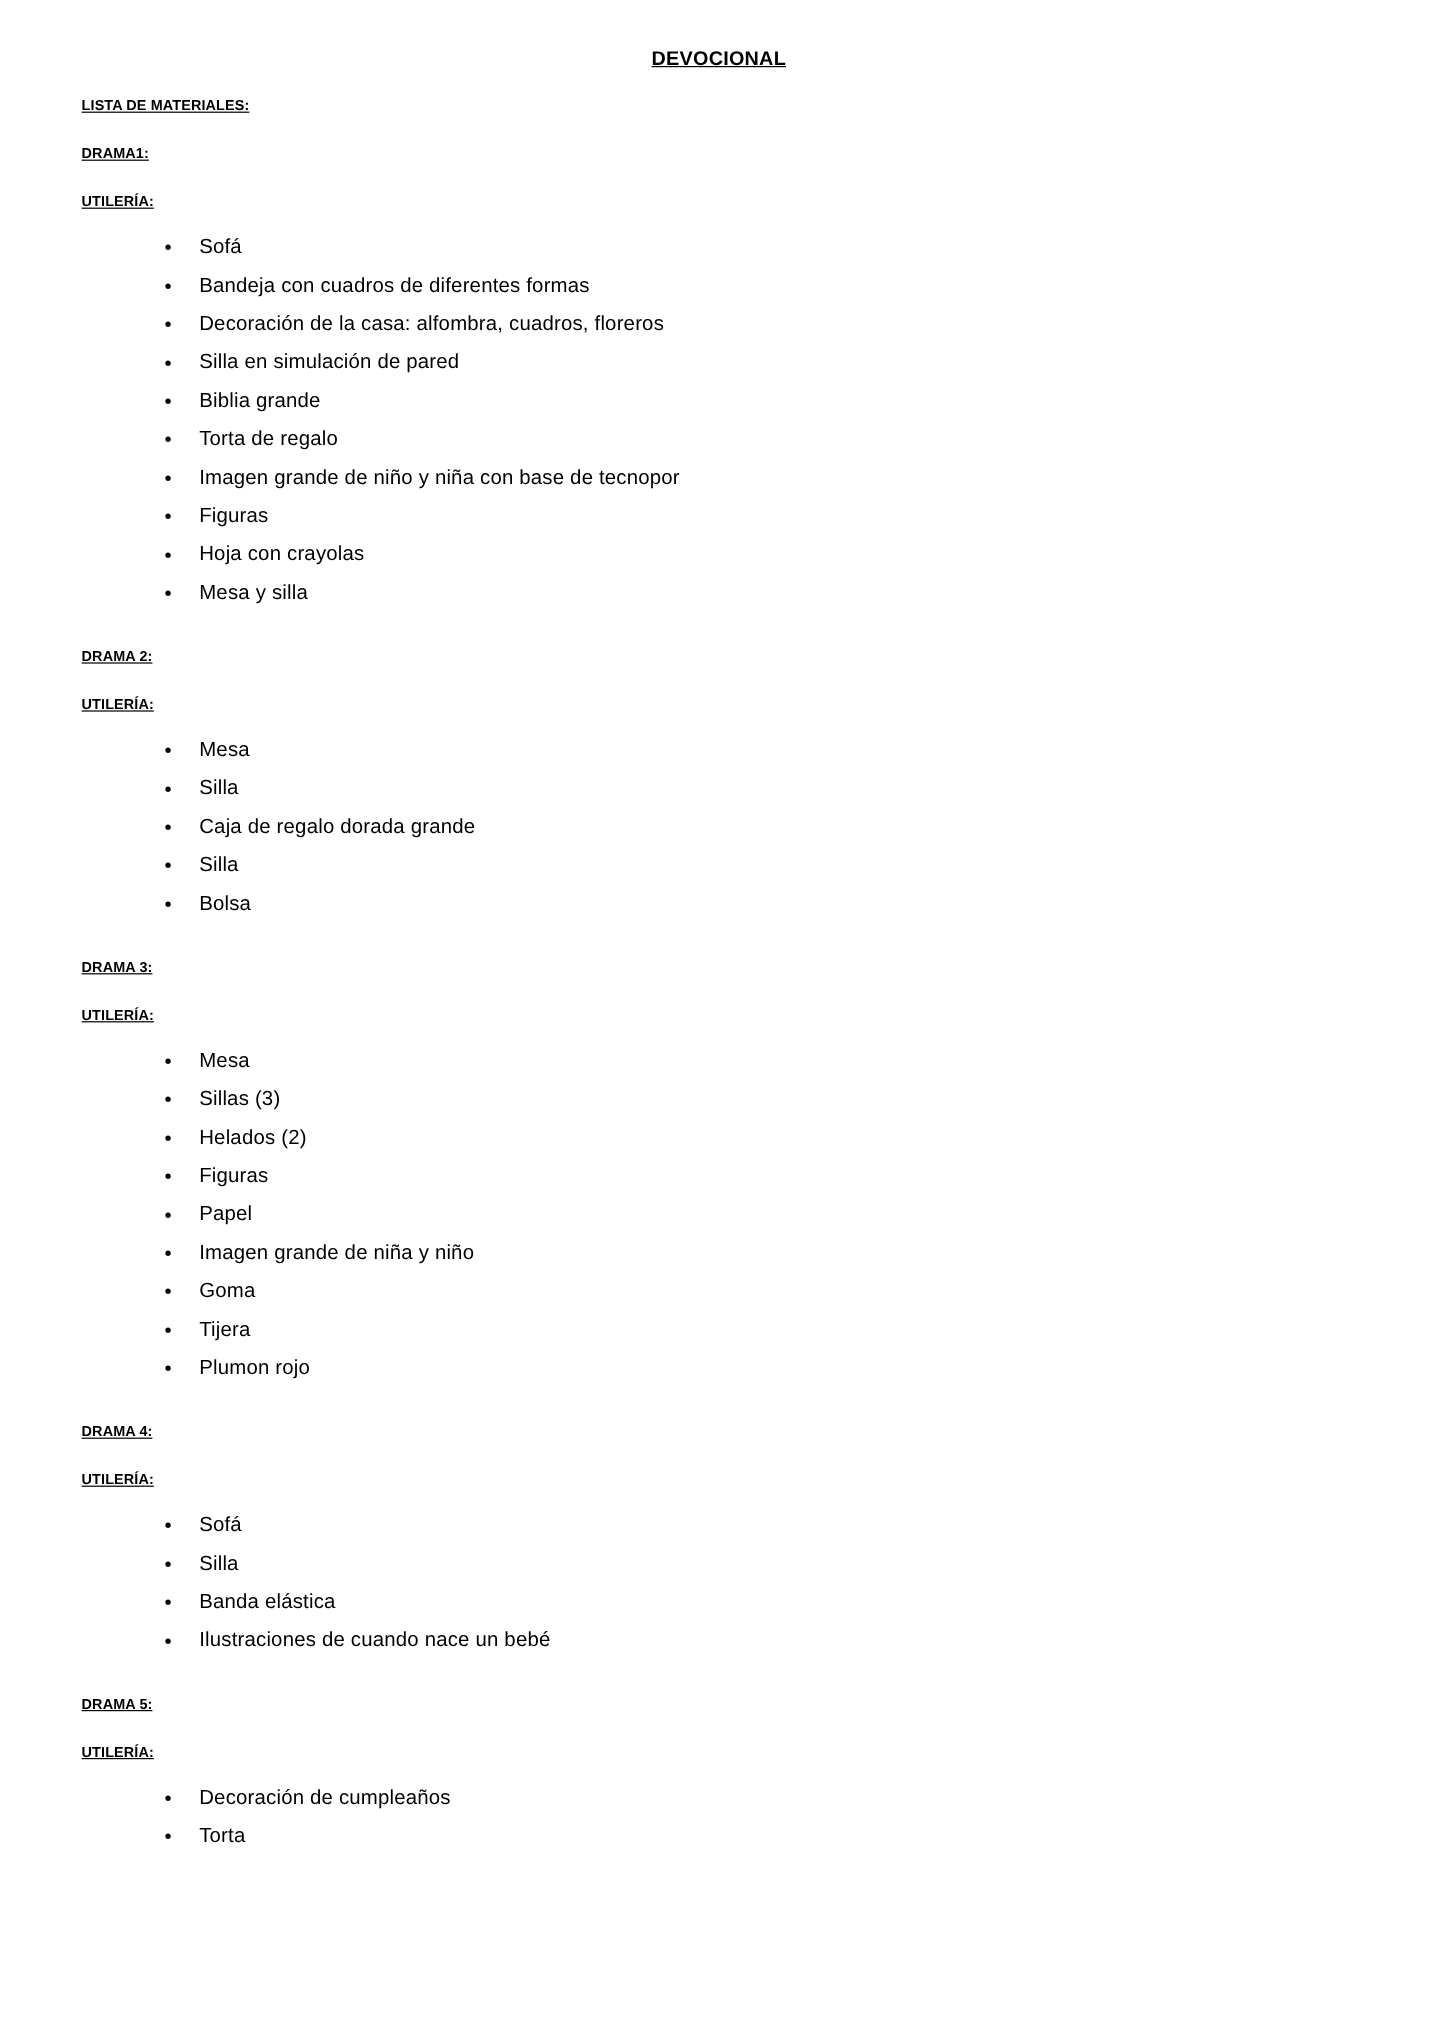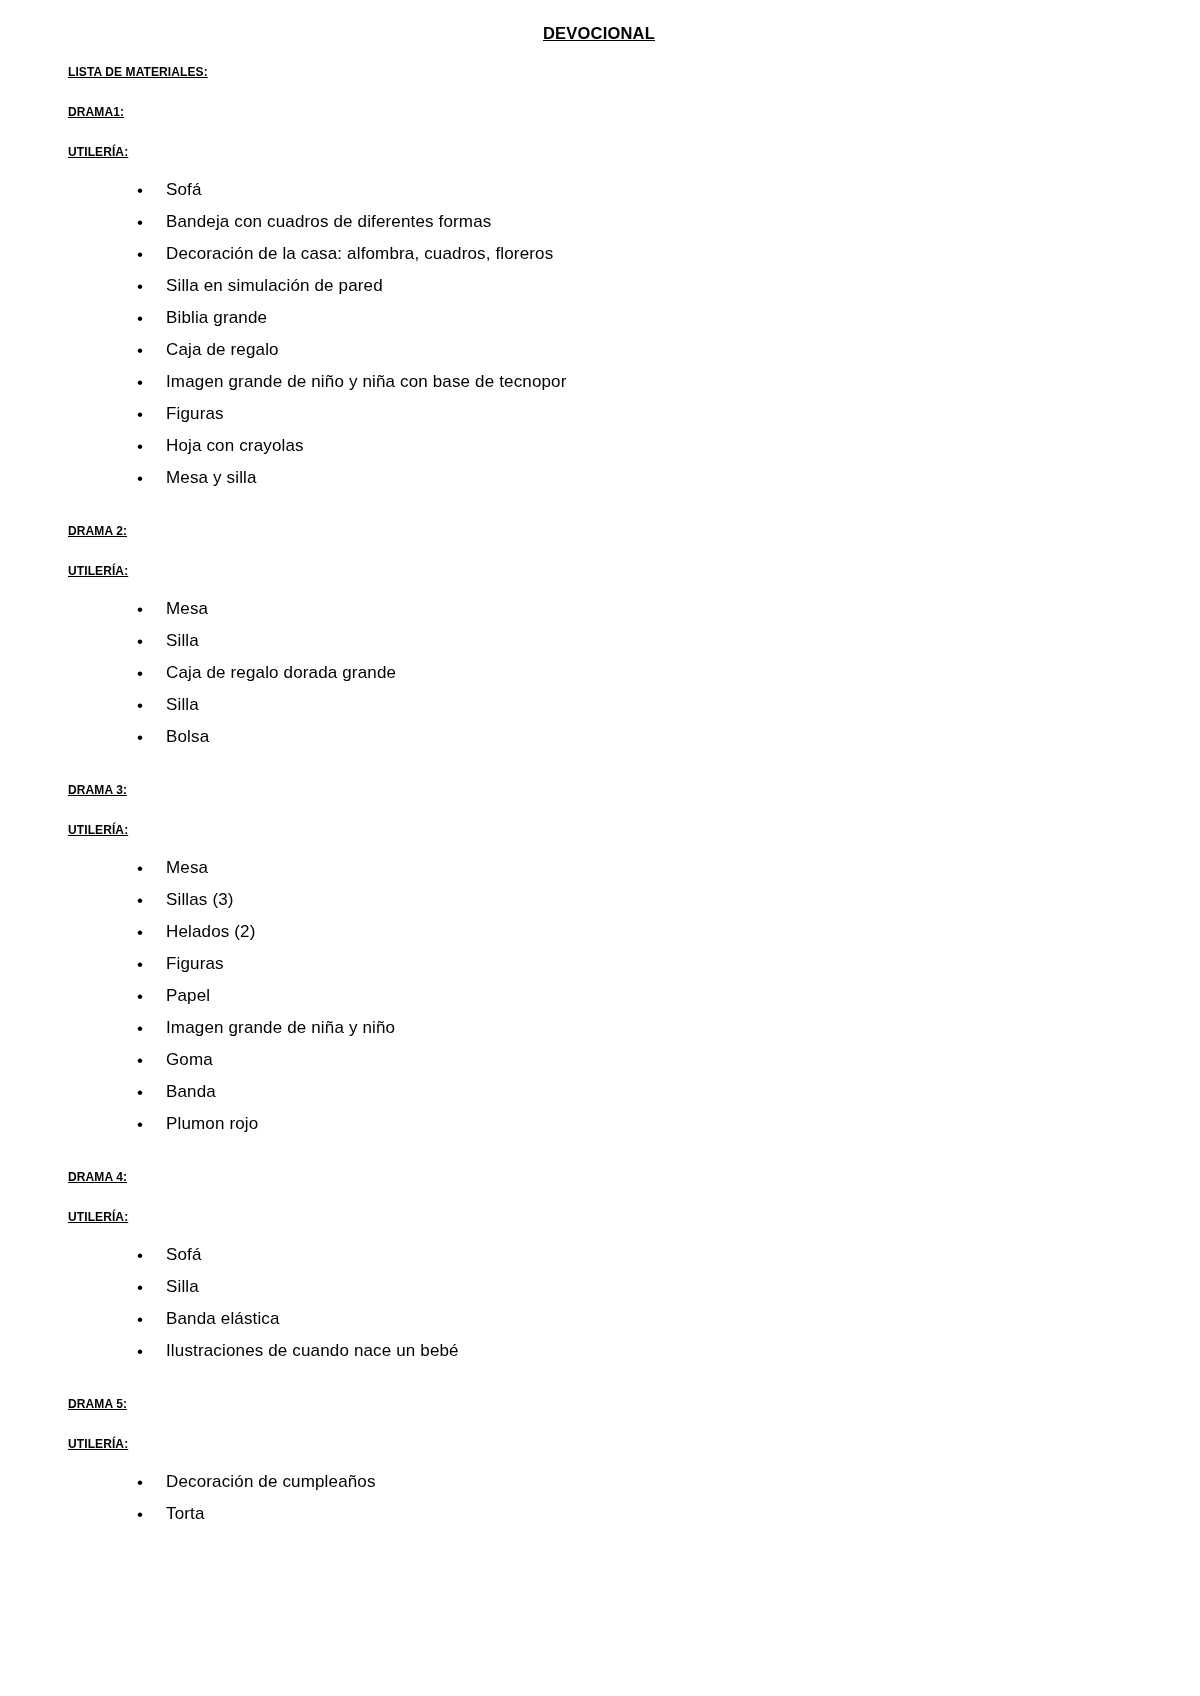--- a/index.html
+++ b/index.html
@@ -10,21 +10,21 @@
   body {
     width: 1200px;
     min-height: 1696px;
     font-family: "Liberation Sans", sans-serif;
     color: #000000;
   }
   .page {
     width: 1200px;
     min-height: 1696px;
     box-sizing: border-box;
-    padding: 18px 70px 40px 68px;
+    padding: 34px 70px 40px 68px;
     background: #ffffff;
     position: relative;
   }
   .doc-title {
     text-align: center;
     font-size: 16.5px;
     font-weight: bold;
     text-decoration: underline;
     letter-spacing: 0.2px;
     margin: 6px 0 22px 0;
@@ -79,21 +79,21 @@
 
   <div class="block">
     <div class="heading">DRAMA1:</div>
     <div class="heading sub">UTILERÍA:</div>
     <ul class="items">
       <li><span class="bullet">•</span><span>Sofá</span></li>
       <li><span class="bullet">•</span><span>Bandeja con cuadros de diferentes formas</span></li>
       <li><span class="bullet">•</span><span>Decoración de la casa: alfombra, cuadros, floreros</span></li>
       <li><span class="bullet">•</span><span>Silla en simulación de pared</span></li>
       <li><span class="bullet">•</span><span>Biblia grande</span></li>
-      <li><span class="bullet">•</span><span>Caja de regalo</span></li>
+      <li><span class="bullet">•</span><span>Torta de regalo</span></li>
       <li><span class="bullet">•</span><span>Imagen grande de niño y niña con base de tecnopor</span></li>
       <li><span class="bullet">•</span><span>Figuras</span></li>
       <li><span class="bullet">•</span><span>Hoja con crayolas</span></li>
       <li><span class="bullet">•</span><span>Mesa y silla</span></li>
     </ul>
     <div class="spacer-after-list"></div>
   </div>
 
   <div class="block">
     <div class="heading">DRAMA 2:</div>
@@ -112,21 +112,21 @@
     <div class="heading">DRAMA 3:</div>
     <div class="heading sub">UTILERÍA:</div>
     <ul class="items">
       <li><span class="bullet">•</span><span>Mesa</span></li>
       <li><span class="bullet">•</span><span>Sillas (3)</span></li>
       <li><span class="bullet">•</span><span>Helados (2)</span></li>
       <li><span class="bullet">•</span><span>Figuras</span></li>
       <li><span class="bullet">•</span><span>Papel</span></li>
       <li><span class="bullet">•</span><span>Imagen grande de niña y niño</span></li>
       <li><span class="bullet">•</span><span>Goma</span></li>
-      <li><span class="bullet">•</span><span>Banda</span></li>
+      <li><span class="bullet">•</span><span>Tijera</span></li>
       <li><span class="bullet">•</span><span>Plumon rojo</span></li>
     </ul>
     <div class="spacer-after-list"></div>
   </div>
 
   <div class="block">
     <div class="heading">DRAMA 4:</div>
     <div class="heading sub">UTILERÍA:</div>
     <ul class="items">
       <li><span class="bullet">•</span><span>Sofá</span></li>

